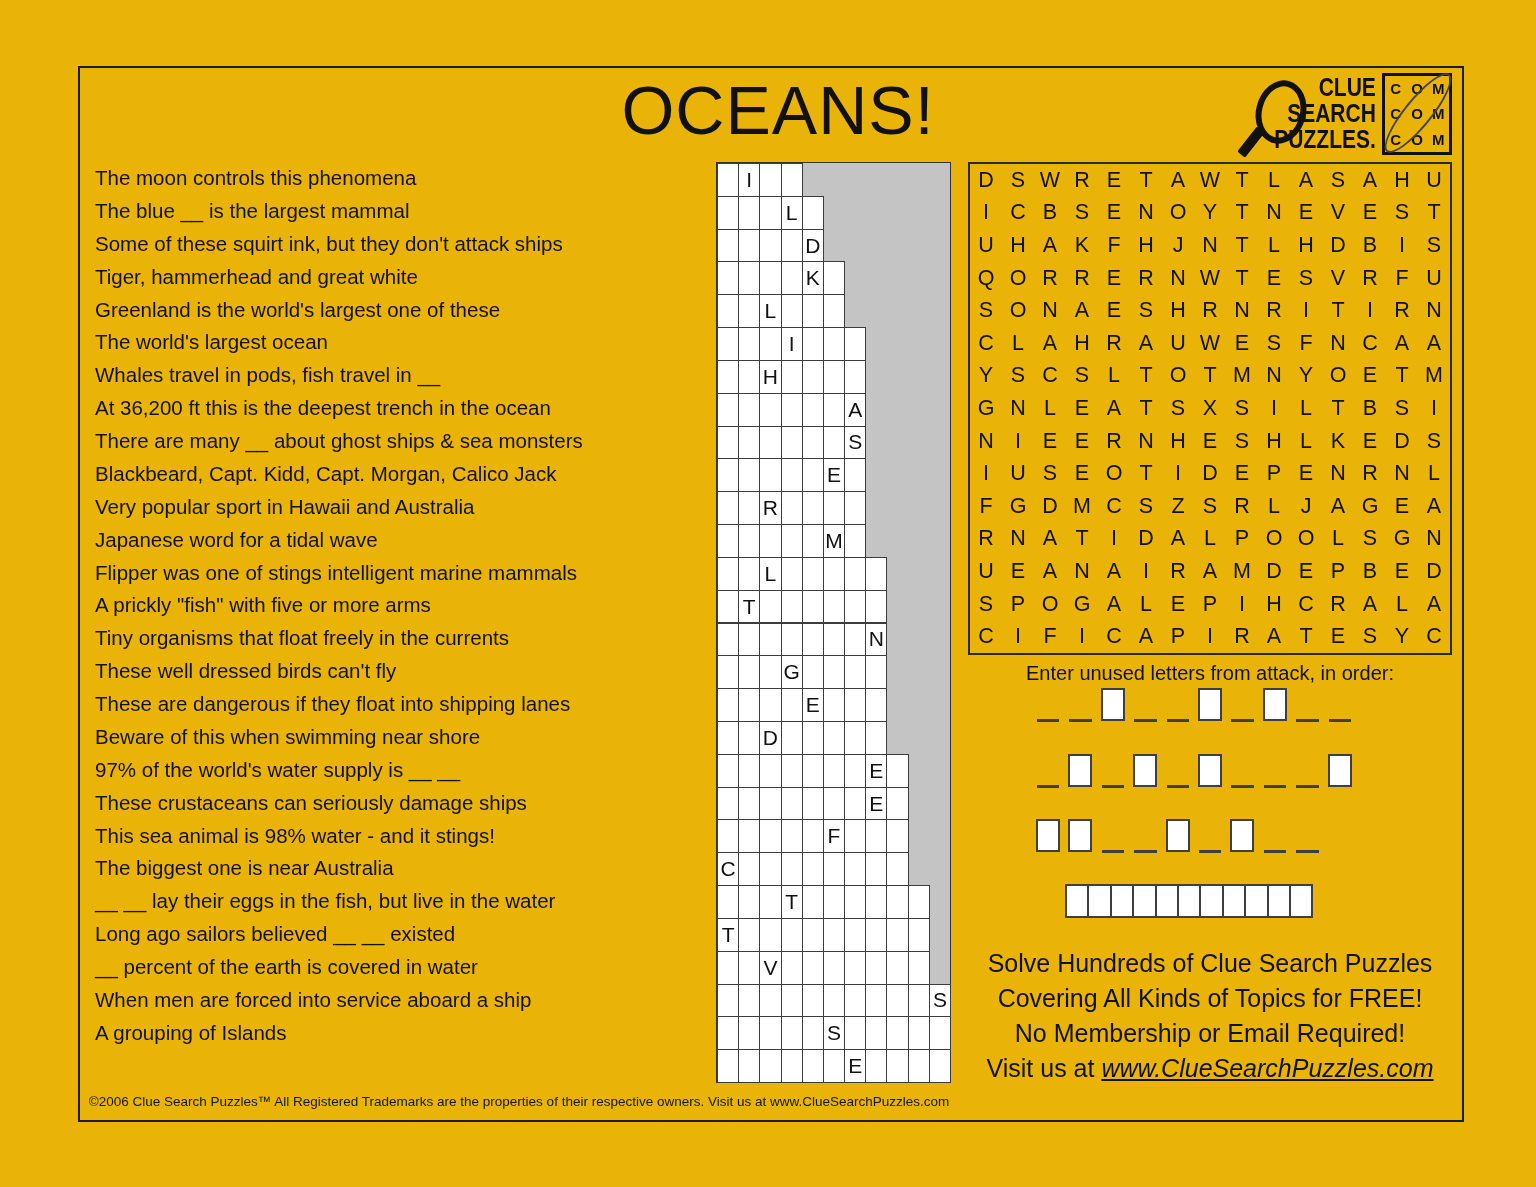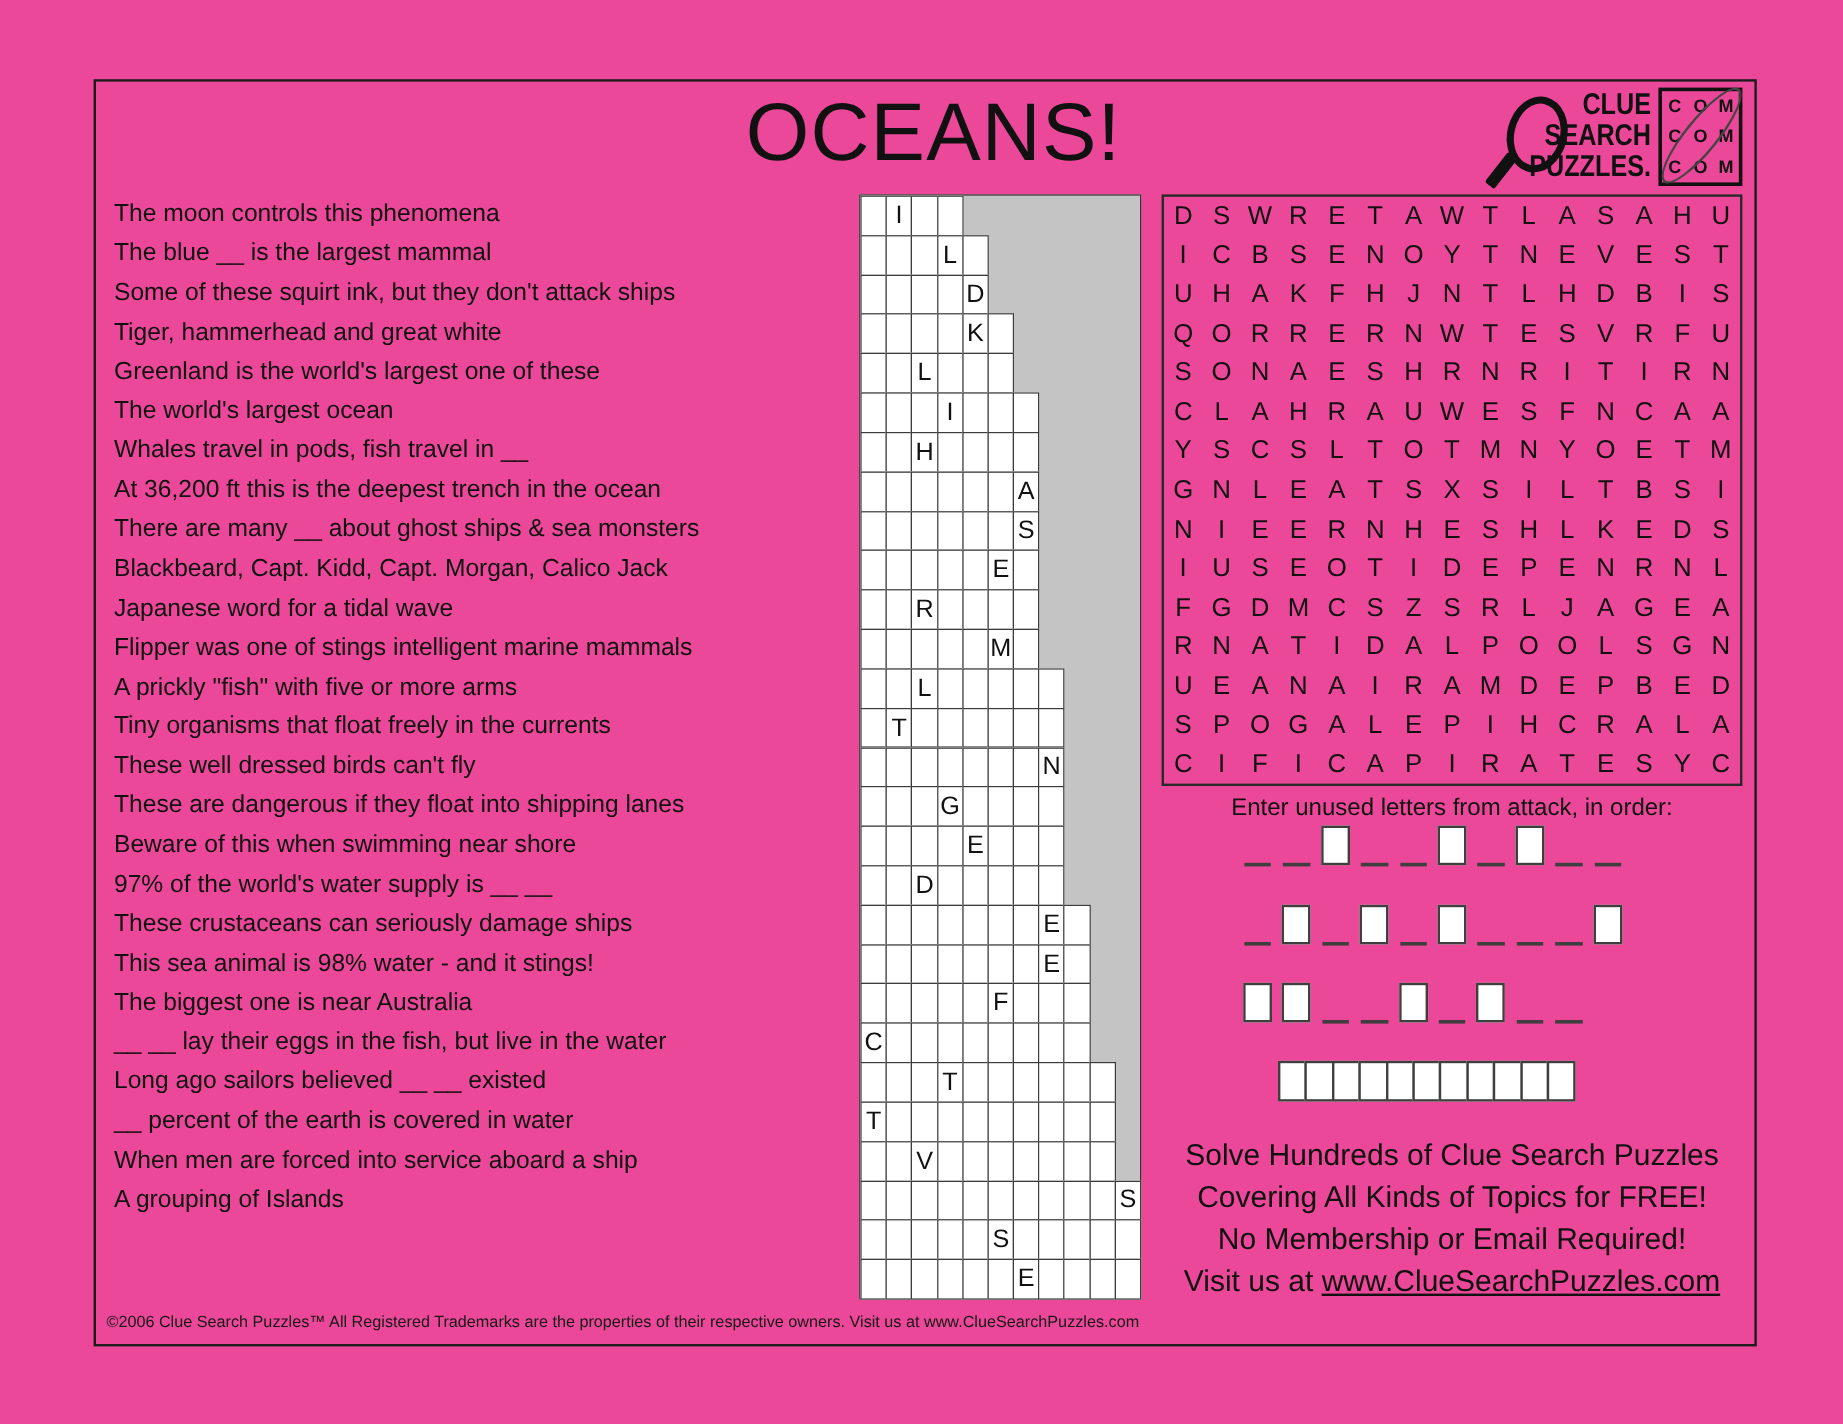--- a/index.html
+++ b/index.html
@@ -1,17 +1,17 @@
 <!DOCTYPE html>
 <html><head>
 <meta charset="utf-8">
 <style>
   html,body{margin:0;padding:0;background:#fff;}
   body{font-family:"Liberation Sans","DejaVu Sans",sans-serif;color:#111;}
-  #page{position:relative;width:1536px;height:1187px;background:#ec4899;overflow:hidden;}
+  #page{position:relative;width:1536px;height:1187px;background:#eab308;overflow:hidden;}
   #frame{position:absolute;left:78px;top:66px;width:1382px;height:1052px;border:2px solid #1c1c1c;}
   #title{position:absolute;left:398px;top:76px;width:760px;text-align:center;font-size:68px;letter-spacing:1px;line-height:1;}
   
   #logo{position:absolute;left:1240px;top:72px;width:216px;height:88px;}
   .lens{position:absolute;left:16px;top:8px;width:38px;height:52px;border:6px solid #111;border-radius:50%;transform:rotate(14deg);}
   .lens-handle{position:absolute;left:6px;top:54px;width:10px;height:32px;background:#111;border-radius:2px;transform:rotate(38deg);}
   #logo-text{position:absolute;right:80px;top:2px;text-align:right;font-weight:bold;line-height:26px;font-size:25px;transform:scaleX(.84);transform-origin:right top;white-space:nowrap;}
   #com-box{position:absolute;right:4px;top:1px;width:64px;height:76px;border:3px solid #111;display:grid;grid-template-columns:repeat(3,1fr);grid-template-rows:repeat(3,1fr);align-items:center;justify-items:center;font-size:15px;font-weight:600;}
   #com-ellipse{position:absolute;right:-12px;top:27px;width:96px;height:24px;border:2px solid #444;border-radius:50%;transform:rotate(-51deg);}
   
@@ -29,21 +29,21 @@
   .slot-line{position:absolute;left:1032px;display:flex;}
   .slot{width:32.4px;height:34px;position:relative;}
   .slot .blank{position:absolute;left:5px;right:5px;bottom:0;border-bottom:3px solid #3f3f3f;}
   .slot .box{position:absolute;left:4px;top:0;width:24px;height:33px;border:2px solid #3f3f3f;box-sizing:border-box;background:#fff;}
   #copy-instruction{top:856px;font-size:20px;}
   #hidden-boxes{position:absolute;left:1065px;top:884px;display:flex;}
   .hm-box{width:24.4px;height:34px;border:2px solid #3f3f3f;box-sizing:border-box;margin-left:-2px;background:#fff;}
   .hm-box:first-child{margin-left:0;}
   
   #promo{top:946px;font-size:25px;line-height:35px;}
-  #promo .link{text-decoration:underline;}
+  #promo .link{text-decoration:underline;font-style:italic;}
   
   #footer{position:absolute;left:80px;top:1094px;width:878px;text-align:center;font-size:13.5px;color:#161616;}
 </style>
 </head>
 <body>
 
 <div id="page">
   <div id="frame"></div>
 
   <div id="title">OCEANS!</div>
@@ -74,20 +74,21 @@
       <div class="clue">The moon controls this phenomena</div>
       <div class="clue">The blue __ is the largest mammal</div>
       <div class="clue">Some of these squirt ink, but they don't attack ships</div>
       <div class="clue">Tiger, hammerhead and great white</div>
       <div class="clue">Greenland is the world's largest one of these</div>
       <div class="clue">The world's largest ocean</div>
       <div class="clue">Whales travel in pods, fish travel in __</div>
       <div class="clue">At 36,200 ft this is the deepest trench in the ocean</div>
       <div class="clue">There are many __ about ghost ships &amp; sea monsters</div>
       <div class="clue">Blackbeard, Capt. Kidd, Capt. Morgan, Calico Jack</div>
+      <div class="clue">Very popular sport in Hawaii and Australia</div>
       <div class="clue">Japanese word for a tidal wave</div>
       <div class="clue">Flipper was one of stings intelligent marine mammals</div>
       <div class="clue">A prickly "fish" with five or more arms</div>
       <div class="clue">Tiny organisms that float freely in the currents</div>
       <div class="clue">These well dressed birds can't fly</div>
       <div class="clue">These are dangerous if they float into shipping lanes</div>
       <div class="clue">Beware of this when swimming near shore</div>
       <div class="clue">97% of the world's water supply is __ __</div>
       <div class="clue">These crustaceans can seriously damage ships</div>
       <div class="clue">This sea animal is 98% water - and it stings!</div>

